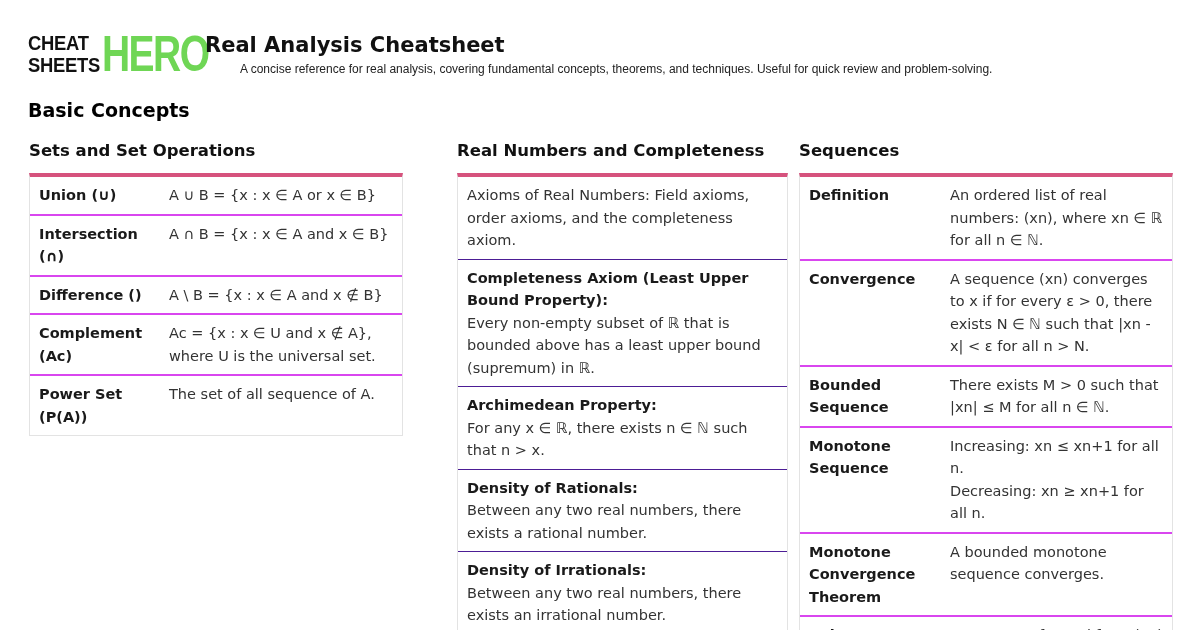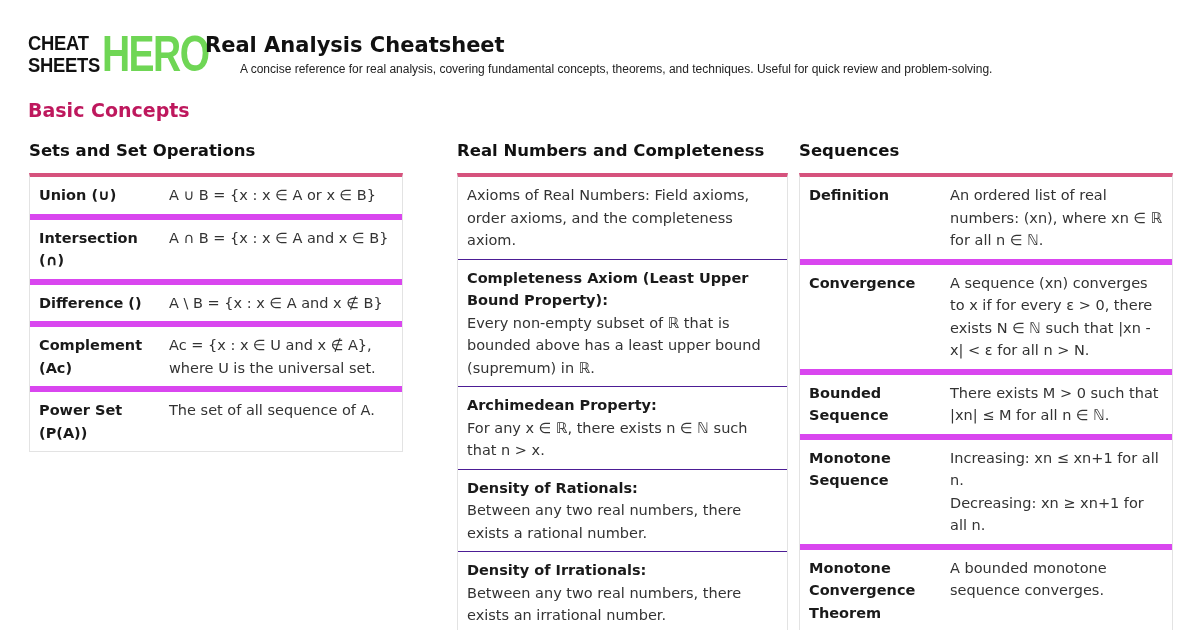--- a/index.html
+++ b/index.html
@@ -7,29 +7,29 @@
     body { font-family: "DejaVu Sans", sans-serif; color: #1a1a1a; position: relative; }
 
     .header { position: absolute; left: 28px; top: 30px; display: flex; align-items: flex-start; }
     .logo { display: flex; align-items: center; height: 48px; }
     .logo-words { display: flex; flex-direction: column; font-family: "Liberation Sans", sans-serif; font-weight: 900; font-size: 20px; line-height: 22px; letter-spacing: -0.3px; color: #111; transform: scaleX(0.92); transform-origin: left center; }
     .logo-hero { font-family: "Liberation Sans", sans-serif; font-weight: 900; font-size: 50px; line-height: 46px; color: #6fd655; letter-spacing: -2px; margin-left: -4px; transform: scaleX(0.78); transform-origin: left center; }
     .title-block { position: absolute; left: 177px; top: 2px; width: 900px; }
     .page-title { font-size: 21px; font-weight: bold; color: #111; line-height: 26px; white-space: nowrap; }
     .page-subtitle { font-size: 12px; color: #222; margin-top: 4px; white-space: nowrap; font-family: "Liberation Sans", sans-serif; margin-left: 35px; }
 
-    .section-title { position: absolute; left: 28px; top: 99px; font-size: 19px; font-weight: bold; color: #be185d; }
+    .section-title { position: absolute; left: 28px; top: 99px; font-size: 19px; font-weight: bold; color: #000000; }
 
     .col { position: absolute; top: 140px; width: 374px; }
     .col1 { left: 29px; }
     .col2 { left: 414px; padding-left: 43px; }
     .col3 { left: 799px; }
     .card-title { font-size: 16.5px; color: #111; height: 33px; padding-left: 0; line-height: 22px; white-space: nowrap; font-weight: bold; }
     .card { border: 1px solid #e3e3e3; border-top: 4px solid #d6527d; background: #fff; }
-    .row { display: flex; border-bottom: 6px solid #d946ef; padding: 7px 9px 7px 9px; font-size: 14.5px; line-height: 22.5px; }
+    .row { display: flex; border-bottom: 2px solid #d946ef; padding: 7px 9px 7px 9px; font-size: 14.5px; line-height: 22.5px; }
     .row:last-child { border-bottom: none; }
     .row .k { font-weight: bold; color: #1a1a1a; flex: 0 0 130px; padding-right: 6px; }
     .row .v { color: #333; flex: 1; }
     .col3 .row .k { flex: 0 0 141px; }
     .prow { padding: 7px 9px; border-bottom: 1px solid #4c1d95; font-size: 14.5px; line-height: 22.5px; color: #333; }
     .prow:last-child { border-bottom: none; }
     .prow .pk { font-weight: bold; color: #1a1a1a; display: block; }
     .prow .pv { display: block; }
     .card3 { height: 460px; overflow: hidden; border-bottom: none; }
   </style>

